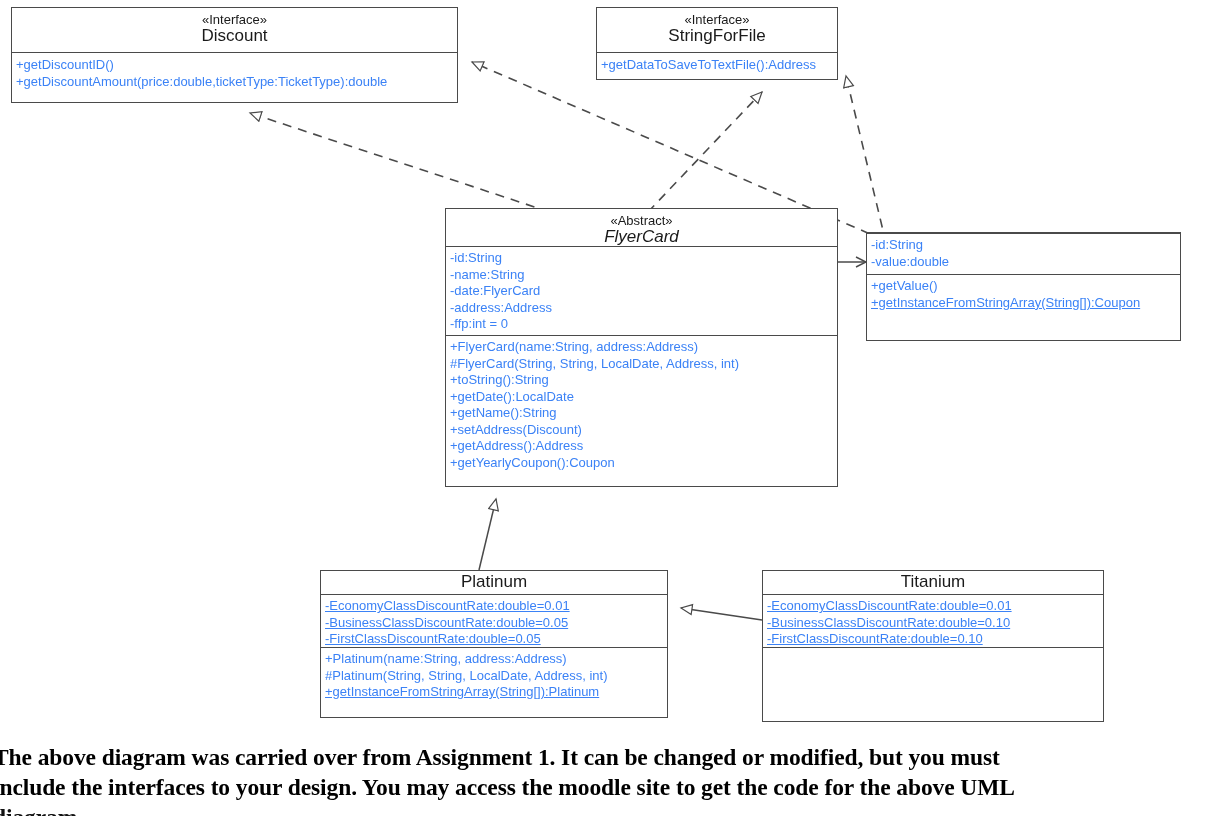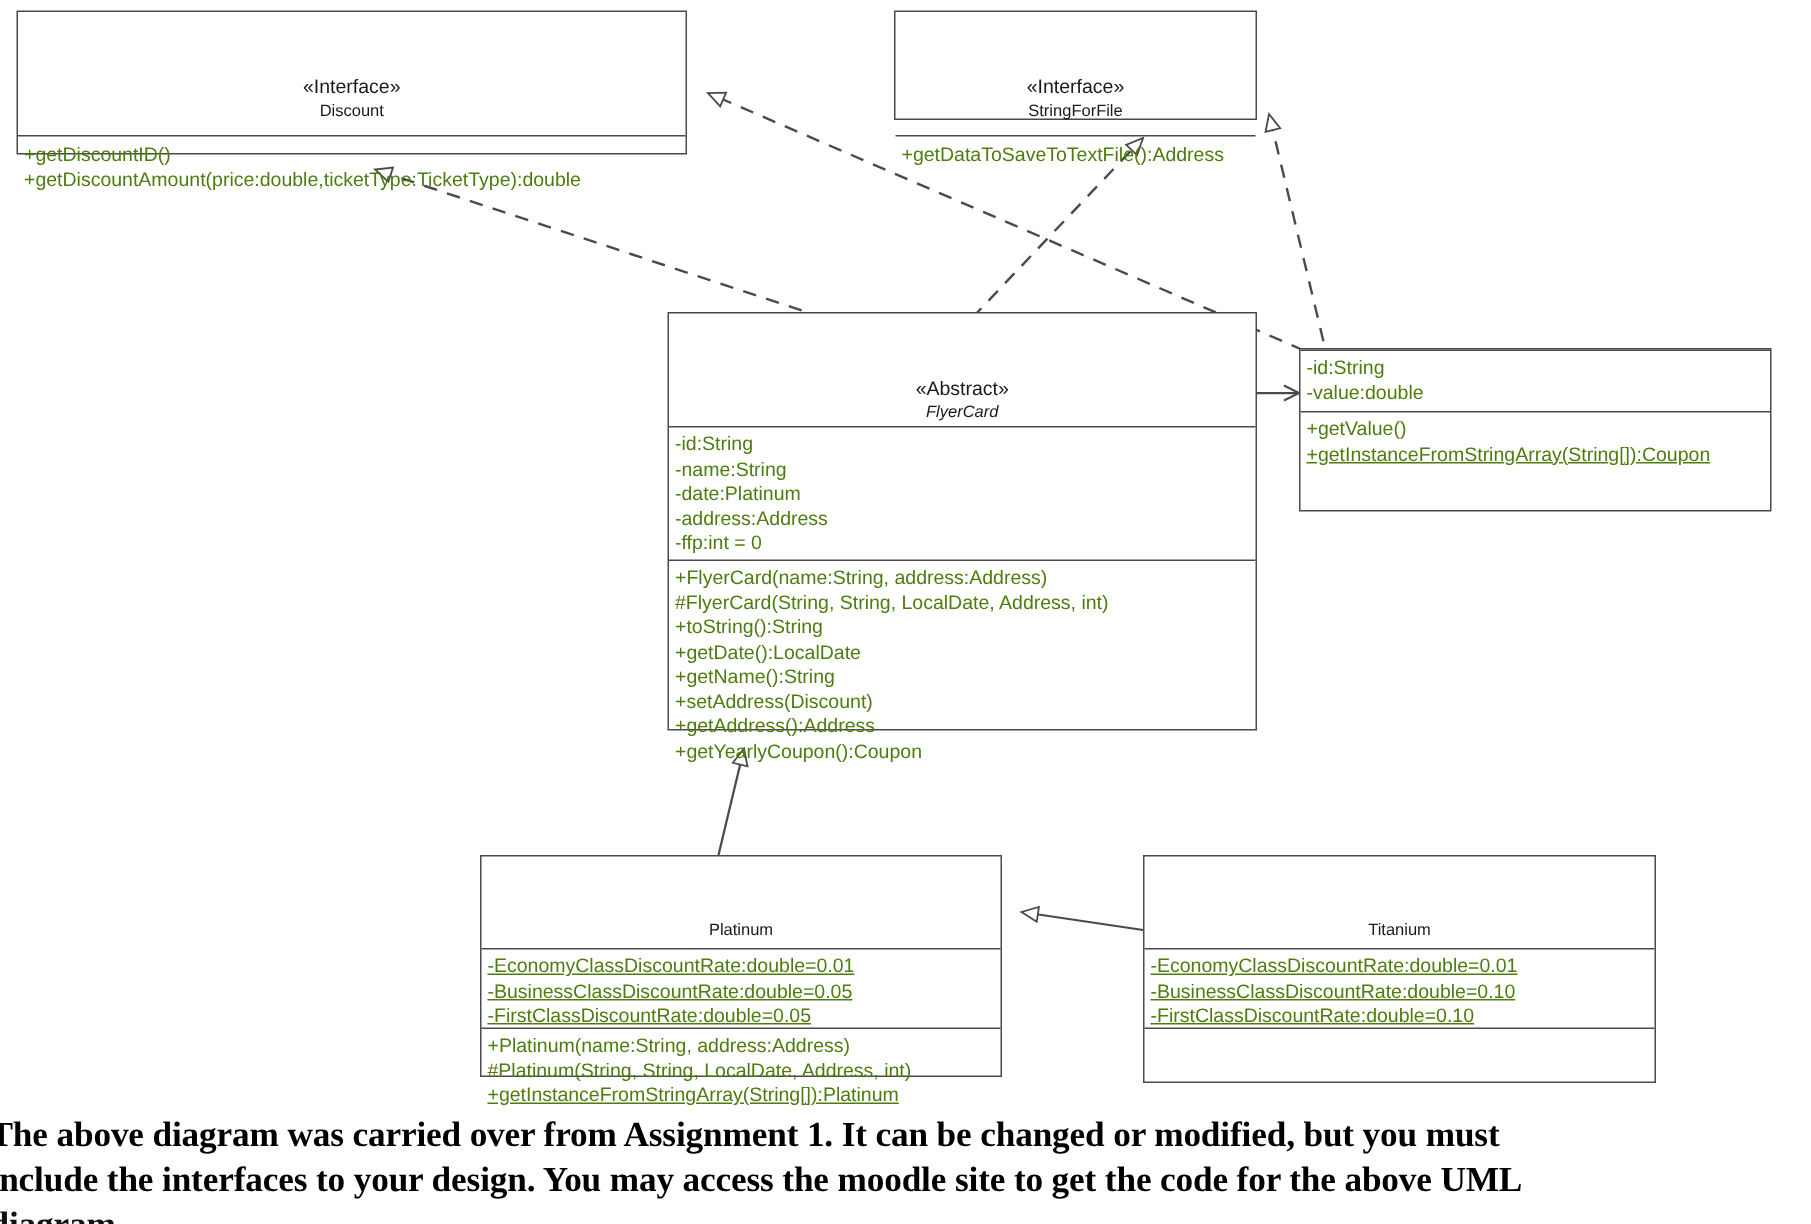--- a/index.html
+++ b/index.html
@@ -23,48 +23,47 @@
     border: 1.5px solid #4a4a4a;
     background: #ffffff;
   }
   .uml-header {
     box-sizing: border-box;
     text-align: center;
     color: #1a1a1a;
     font-size: 13.5px;
     line-height: 16px;
     padding: 4px 4px 5px 4px;
-    margin-top: 38px;
   }
   .uml-header .stereo {
     display: block;
     font-size: 13px;
   }
   .uml-header .cname {
     display: block;
-    font-size: 11px;
+    font-size: 17px;
   }
   .uml-header .cname.italic { font-style: italic; }
 
   .sep {
     border-top: 1.5px solid #4a4a4a;
   }
   .sep-double {
     border-top: 1.5px solid #4a4a4a;
     border-bottom: 0;
     box-shadow: 0 2px 0 -1px #4a4a4a;
   }
   .uml-section {
     box-sizing: border-box;
     padding: 3px 4px 4px 4px;
   }
   .uml-section div {
     font-size: 13px;
     line-height: 16.5px;
-    color: #4d7c0f;
+    color: #3b82f6;
     white-space: nowrap;
   }
   .uml-section div.static {
     text-decoration: underline;
   }
 
   
   #edges {
     position: absolute;
     left: 0;
@@ -149,21 +148,21 @@
 
   <div class="uml-box" style="left:445px; top:208px; width:393px; height:279px;">
     <div class="uml-header" style="height:37px;">
       <span class="stereo">«Abstract»</span>
       <span class="cname italic">FlyerCard</span>
     </div>
     <div class="sep"></div>
     <div class="uml-section" style="height:88px;">
       <div>-id:String</div>
       <div>-name:String</div>
-      <div>-date:Platinum</div>
+      <div>-date:FlyerCard</div>
       <div>-address:Address</div>
       <div>-ffp:int = 0</div>
     </div>
     <div class="sep"></div>
     <div class="uml-section">
       <div>+FlyerCard(name:String, address:Address)</div>
       <div>#FlyerCard(String, String, LocalDate, Address, int)</div>
       <div>+toString():String</div>
       <div>+getDate():LocalDate</div>
       <div>+getName():String</div>

